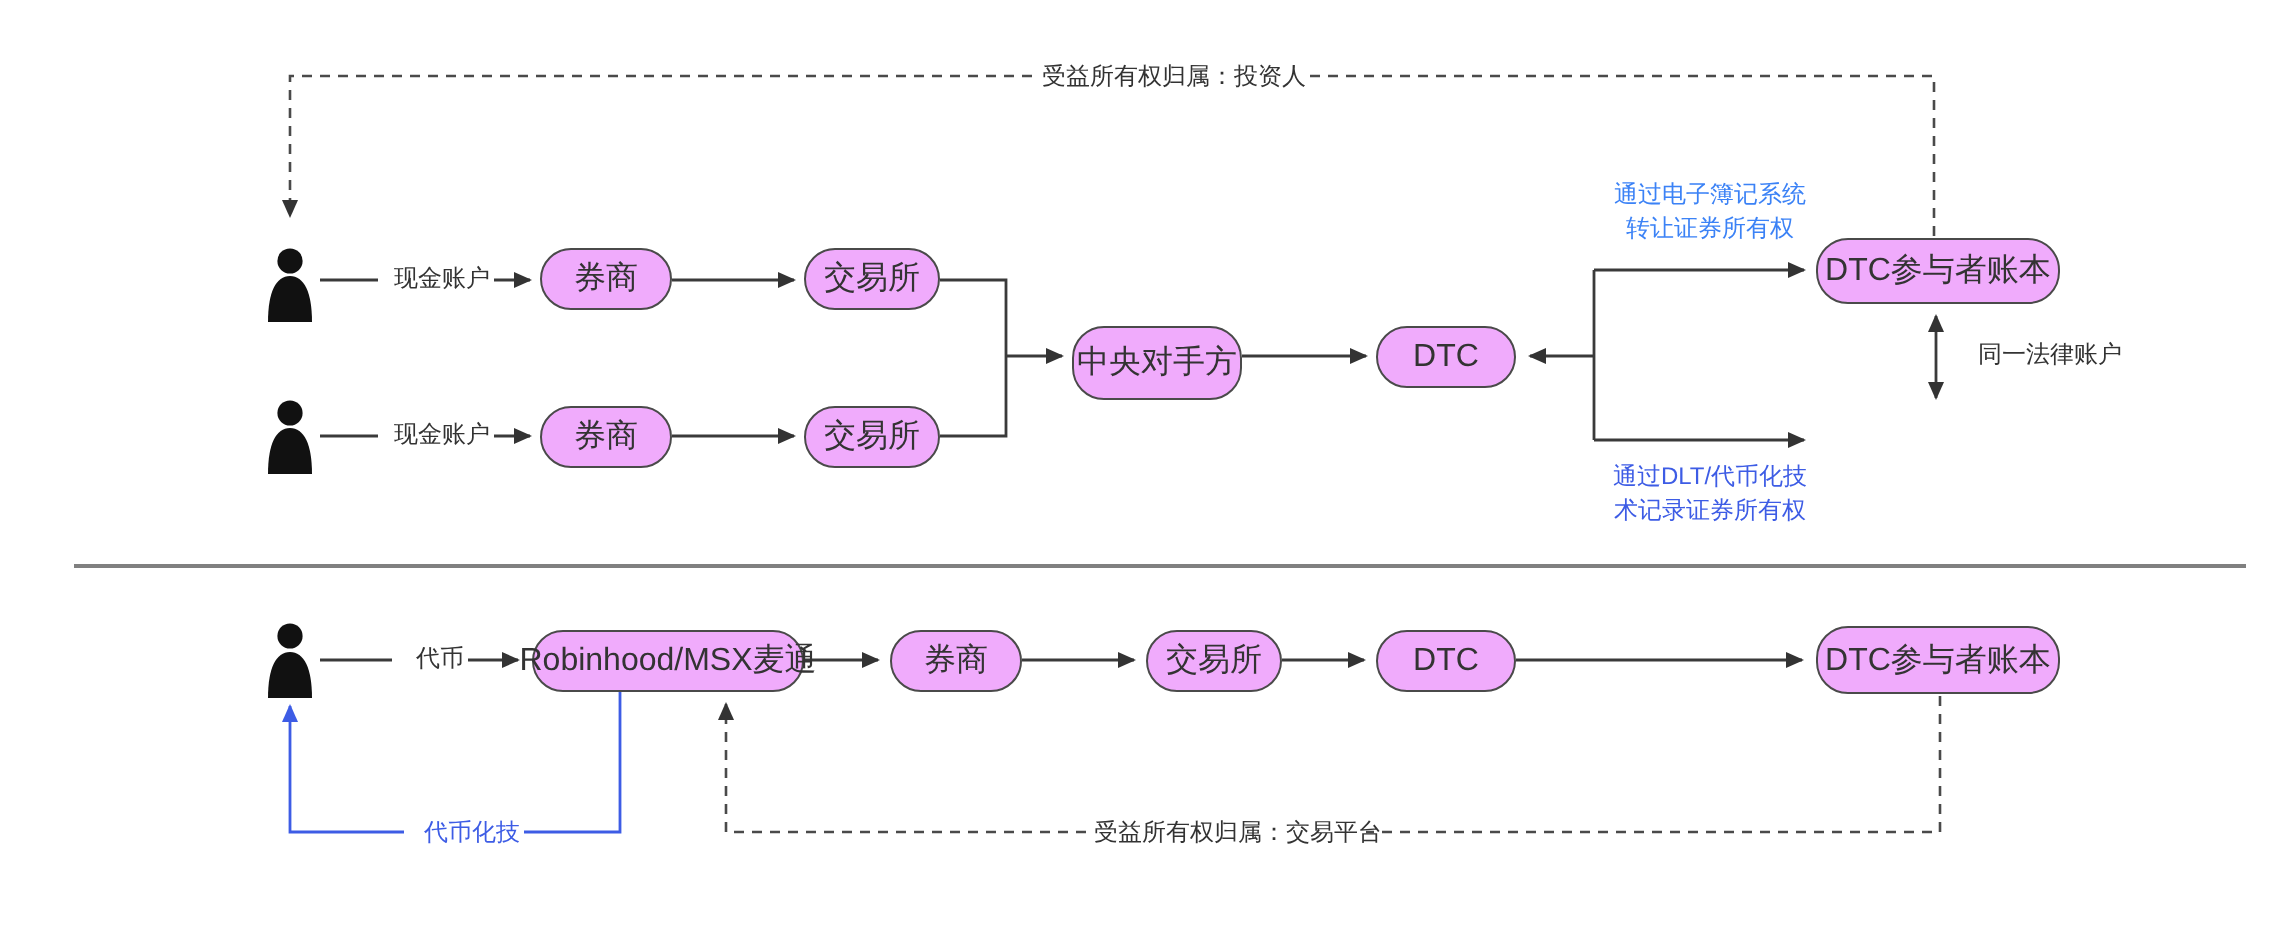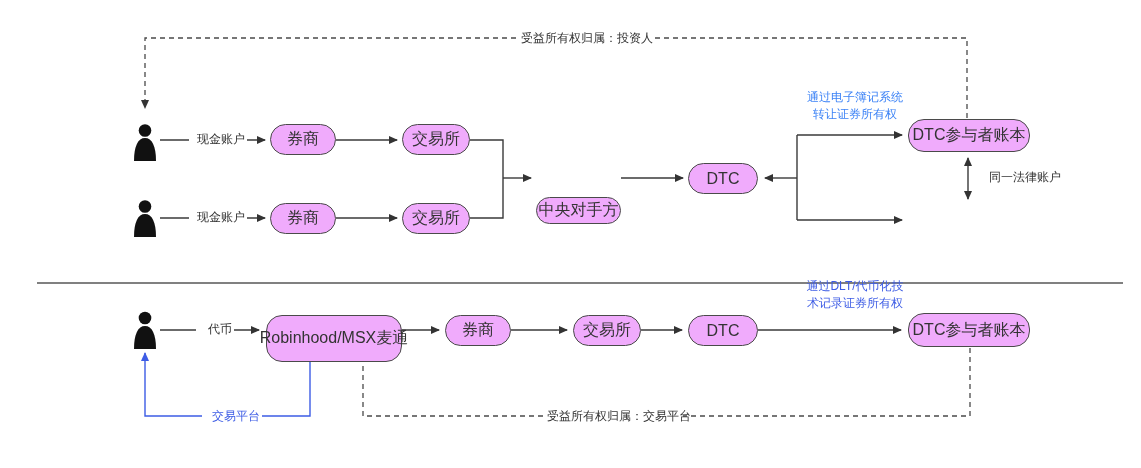--- a/index.html
+++ b/index.html
@@ -18,21 +18,21 @@
   .lbl{
     position:absolute;background:#fff;font-size:12px;color:#333;
     text-align:right;line-height:15px;white-space:nowrap;padding:0 2px;
   }
   .lbl.nobg{background:transparent;}
   .lbl.blue{color:#3D5CE5;}
   .note{
     position:absolute;font-size:12px;line-height:17px;text-align:center;
     color:#3b82f6;white-space:nowrap;
   }
-  .note.blue{color:#3D5CE5;margin-top:48px;}
+  .note.blue{color:#3D5CE5;}
   .note.left{text-align:left;}
 </style>
 </head>
 <body>
 
 <div class="canvas">
 
   <svg class="wires" viewBox="0 0 1141 468">
     <defs>
       <marker id="ah" markerUnits="userSpaceOnUse" markerWidth="10" markerHeight="8" refX="8" refY="4" orient="auto">
@@ -88,41 +88,41 @@
     <g fill="#111">
       <circle cx="145" cy="318" r="6.3"></circle>
       <path d="M134,349 L156,349 C156,334 152,326 145,326 C138,326 134,334 134,349 Z"></path>
     </g>
   </svg>
 
   <div class="box" style="left:270px;top:124px;width:66px;height:31px;">券商</div>
   <div class="box" style="left:402px;top:124px;width:68px;height:31px;">交易所</div>
   <div class="box" style="left:270px;top:203px;width:66px;height:31px;">券商</div>
   <div class="box" style="left:402px;top:203px;width:68px;height:31px;">交易所</div>
-  <div class="box" style="left:536px;top:163px;width:85px;height:27px;margin-top:34px;">中央对手方</div>
+  <div class="box" style="left:536px;top:163px;width:85px;height:37px;">中央对手方</div>
   <div class="box" style="left:688px;top:163px;width:70px;height:31px;">DTC</div>
   <div class="box" style="left:908px;top:119px;width:122px;height:33px;">DTC参与者账本</div>
 
   <div class="lbl" style="left:519px;top:31px;width:128px;">受益所有权归属：投资人</div>
   <div class="lbl" style="left:189px;top:132px;width:54px;">现金账户</div>
   <div class="lbl" style="left:189px;top:210px;width:54px;">现金账户</div>
   <div class="lbl nobg" style="left:987px;top:170px;">同一法律账户</div>
 
   <div class="note" style="left:793px;top:89px;width:124px;">
     <div>通过电子簿记系统</div>
     <div>转让证券所有权</div>
   </div>
   <div class="note blue" style="left:795px;top:230px;width:120px;">
     <div>通过DLT/代币化技</div>
     <div>术记录证券所有权</div>
   </div>
 
-  <div class="box" style="left:266px;top:315px;width:136px;height:47px;">Robinhood/MSX麦通</div>
+  <div class="box" style="left:266px;top:315px;width:136px;height:31px;">Robinhood/MSX麦通</div>
   <div class="box" style="left:445px;top:315px;width:66px;height:31px;">券商</div>
   <div class="box" style="left:573px;top:315px;width:68px;height:31px;">交易所</div>
   <div class="box" style="left:688px;top:315px;width:70px;height:31px;">DTC</div>
   <div class="box" style="left:908px;top:313px;width:122px;height:34px;">DTC参与者账本</div>
 
   <div class="lbl" style="left:196px;top:322px;width:34px;">代币</div>
-  <div class="lbl blue" style="left:202px;top:409px;width:56px;">交易平台</div>
+  <div class="lbl blue" style="left:202px;top:409px;width:56px;">代币化技</div>
   <div class="lbl" style="left:545px;top:409px;width:134px;">受益所有权归属：交易平台</div>
 
 </div>
 
 </body></html>

